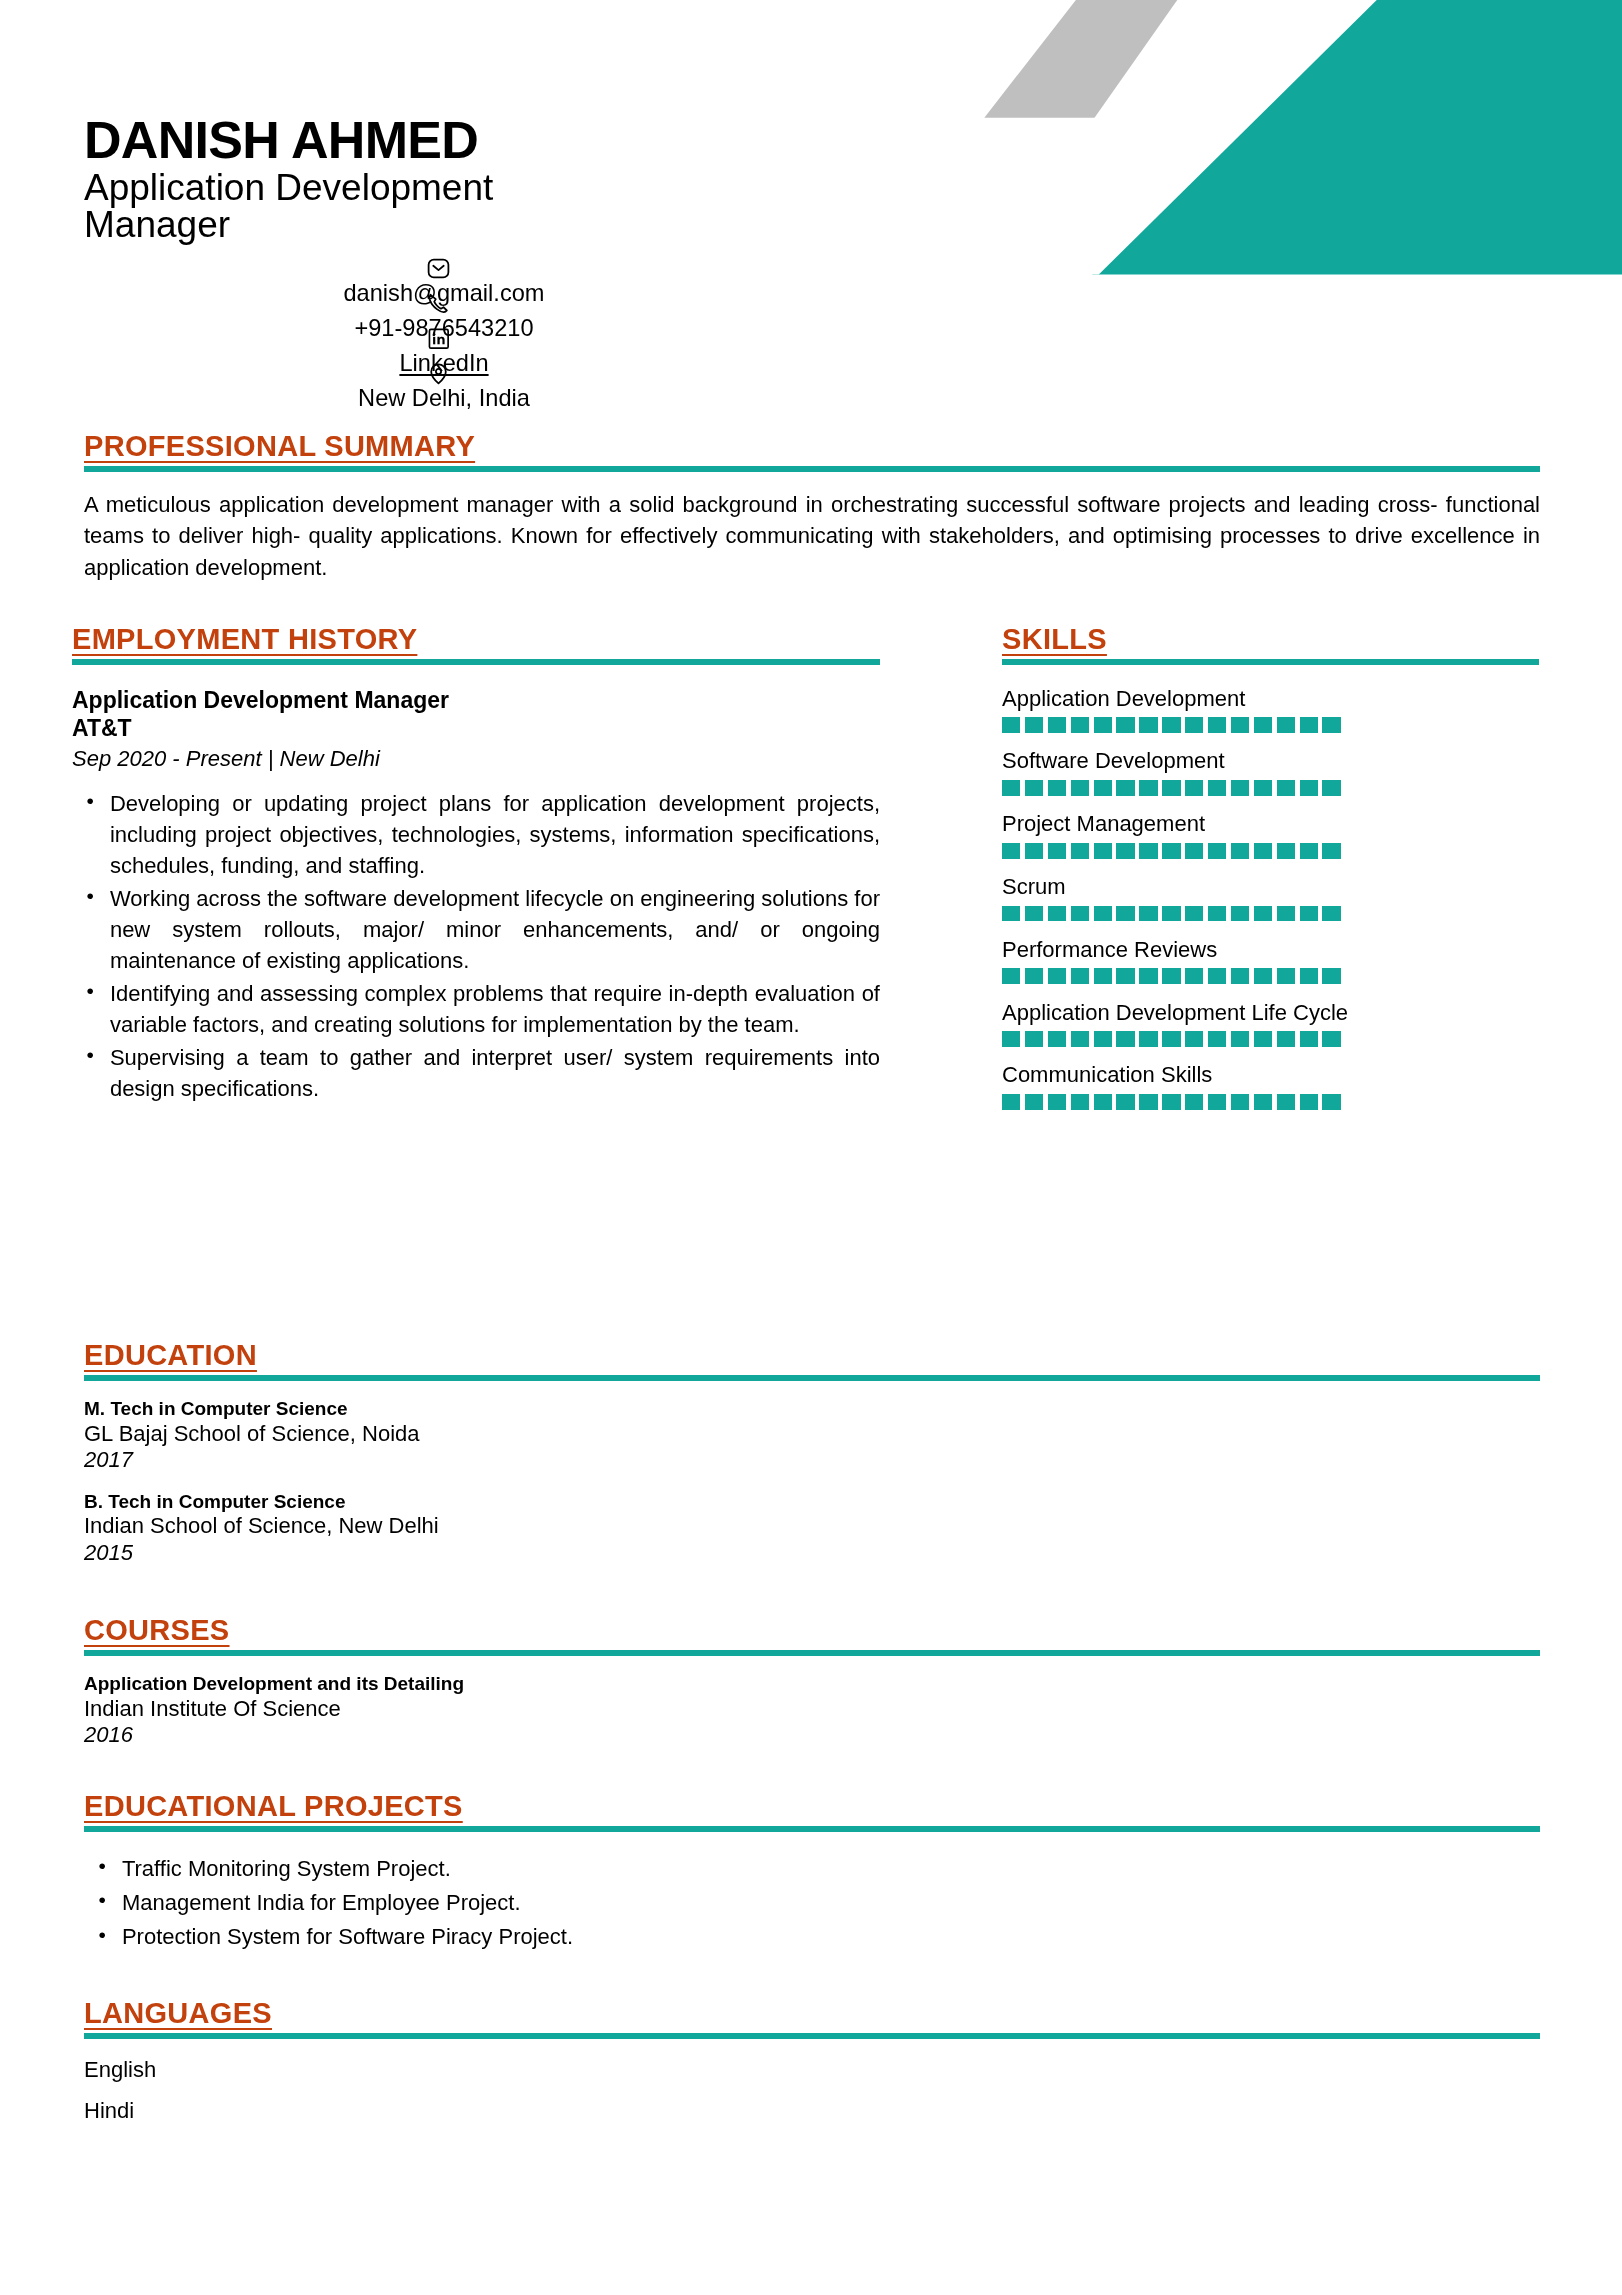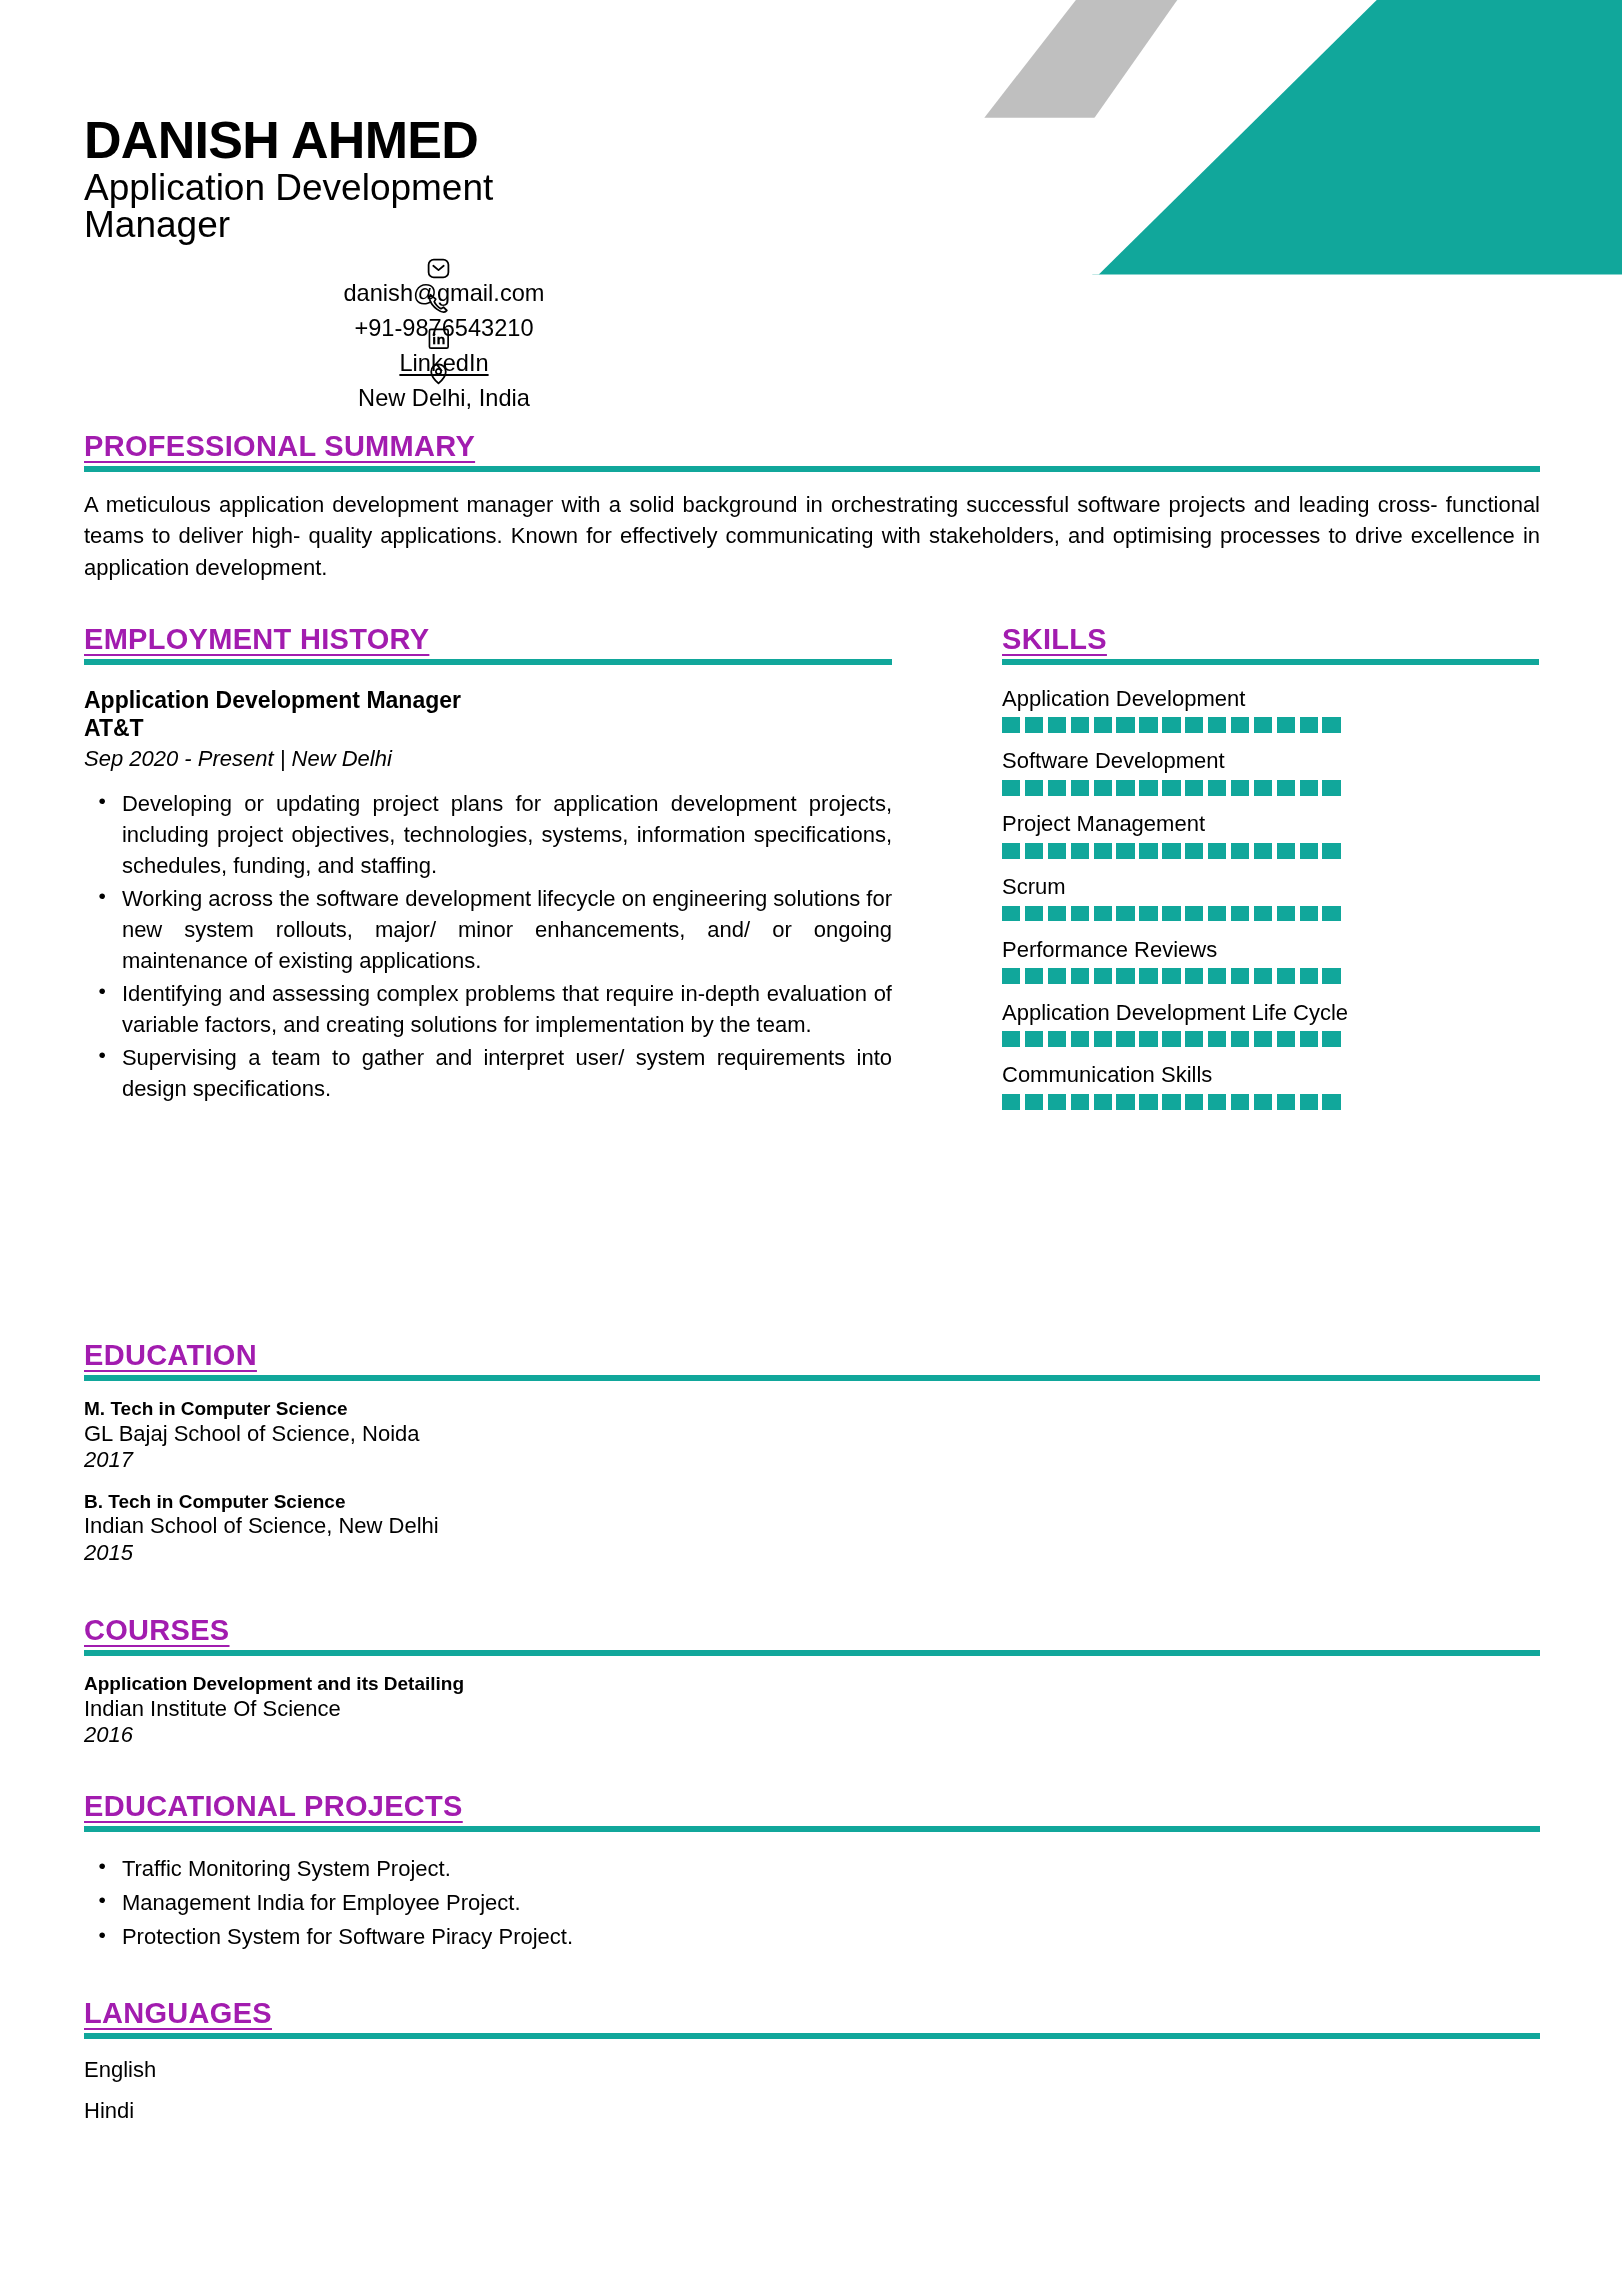--- a/index.html
+++ b/index.html
@@ -79,21 +79,21 @@
   }
   .contact-icon svg { display: block; }
   .contact-text { white-space: nowrap; }
   .contact-text.link { text-decoration: underline; text-underline-offset: 2.6px; }
 
   
   .section { position: absolute; }
   .sec-head {
     font-size: 29px;
     font-weight: 700;
-    color: #a21caf;
+    color: #c2410c;
     letter-spacing: 0.3px;
     line-height: 1.0;
     text-decoration: underline;
     text-decoration-thickness: 2px;
     text-underline-offset: 4.6px;
     display: inline-block;
     margin: 0;
     white-space: nowrap;
   }
   .sec-rule {
@@ -273,21 +273,21 @@
 
     </ul>
   </div>
 
   <section class="section" style="left:84px; top:432px; width:1456px;">
     <div class="sec-head">PROFESSIONAL SUMMARY</div>
     <div class="sec-rule"></div>
     <p class="summary-text">A meticulous application development manager with a solid background in orchestrating successful software projects and leading cross- functional teams to deliver high- quality applications. Known for effectively communicating with stakeholders, and optimising processes to drive excellence in application development.</p>
   </section>
 
-  <section class="section" style="left:84px; top:625px; width:808px;">
+  <section class="section" style="left:72px; top:625px; width:808px;">
     <div class="sec-head">EMPLOYMENT HISTORY</div>
     <div class="sec-rule"></div>
 
     <div style="margin-top:21px;">
       <div class="job-role">Application Development Manager</div>
       <div class="job-company">AT&amp;T</div>
       <div class="job-meta">Sep 2020 - Present | New Delhi</div>
 
       <ul class="duties">
         <li>Developing or updating project plans for application development projects, including project objectives, technologies, systems, information specifications, schedules, funding, and staffing.</li>

